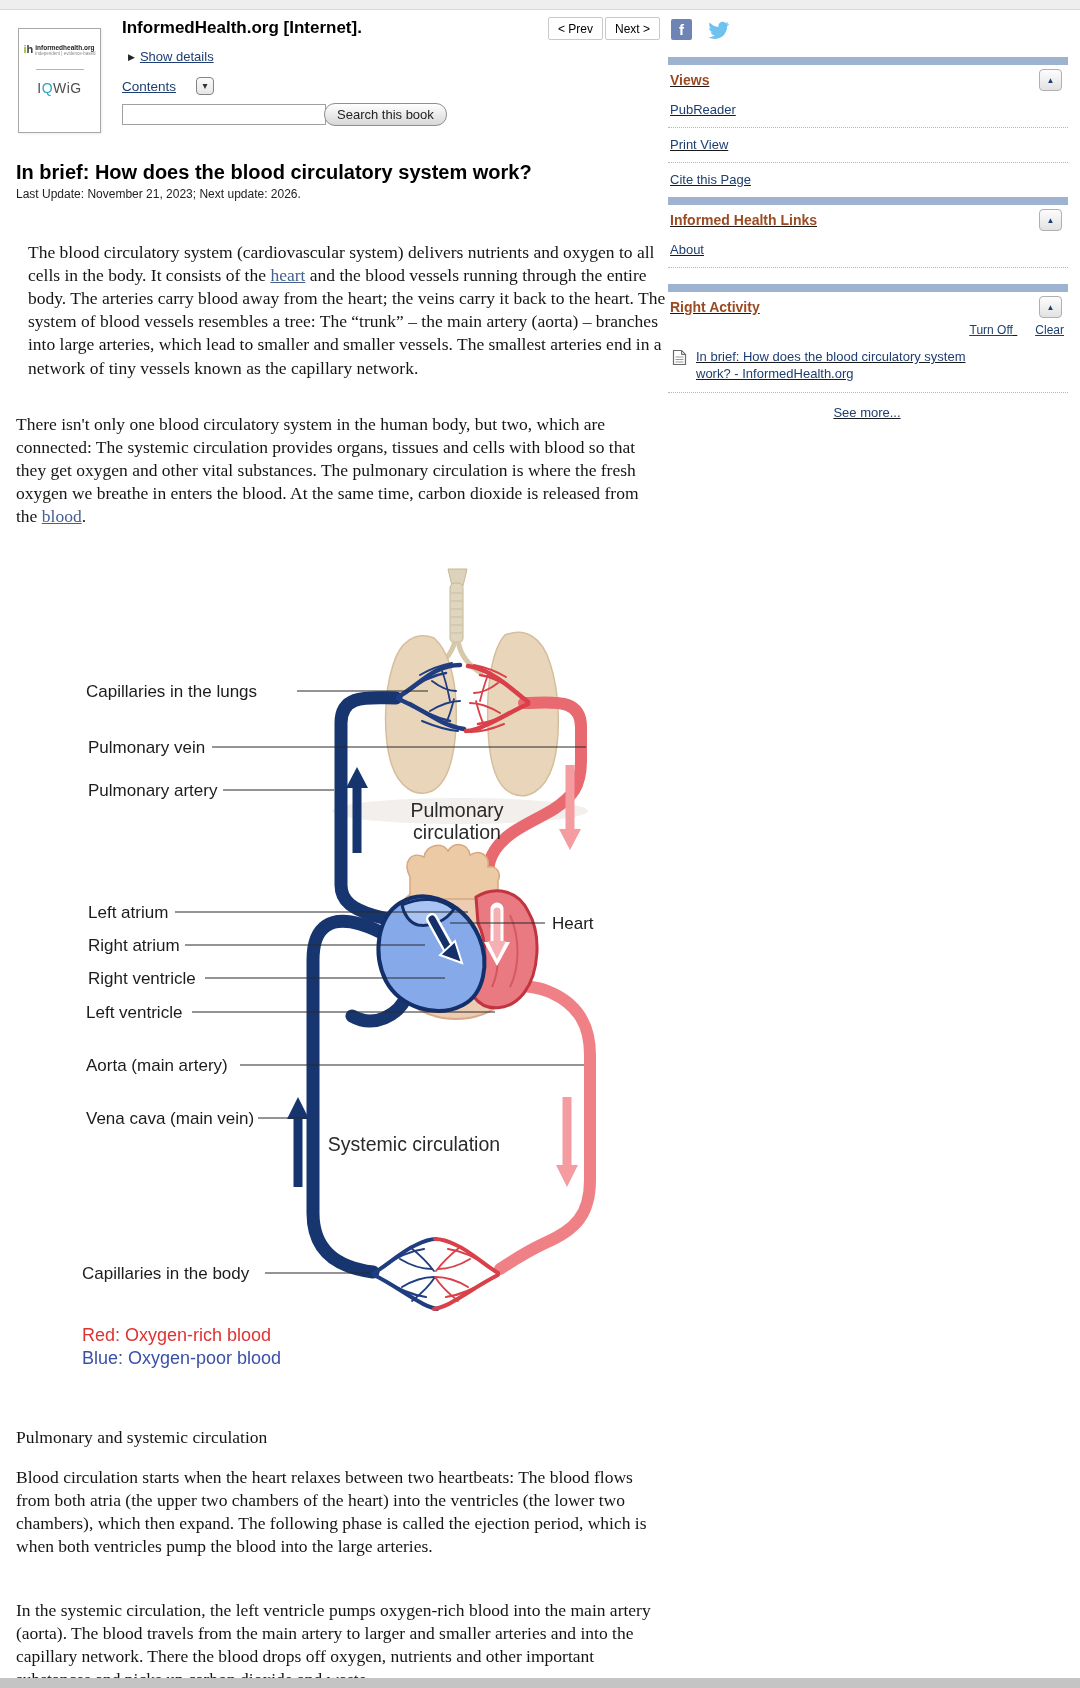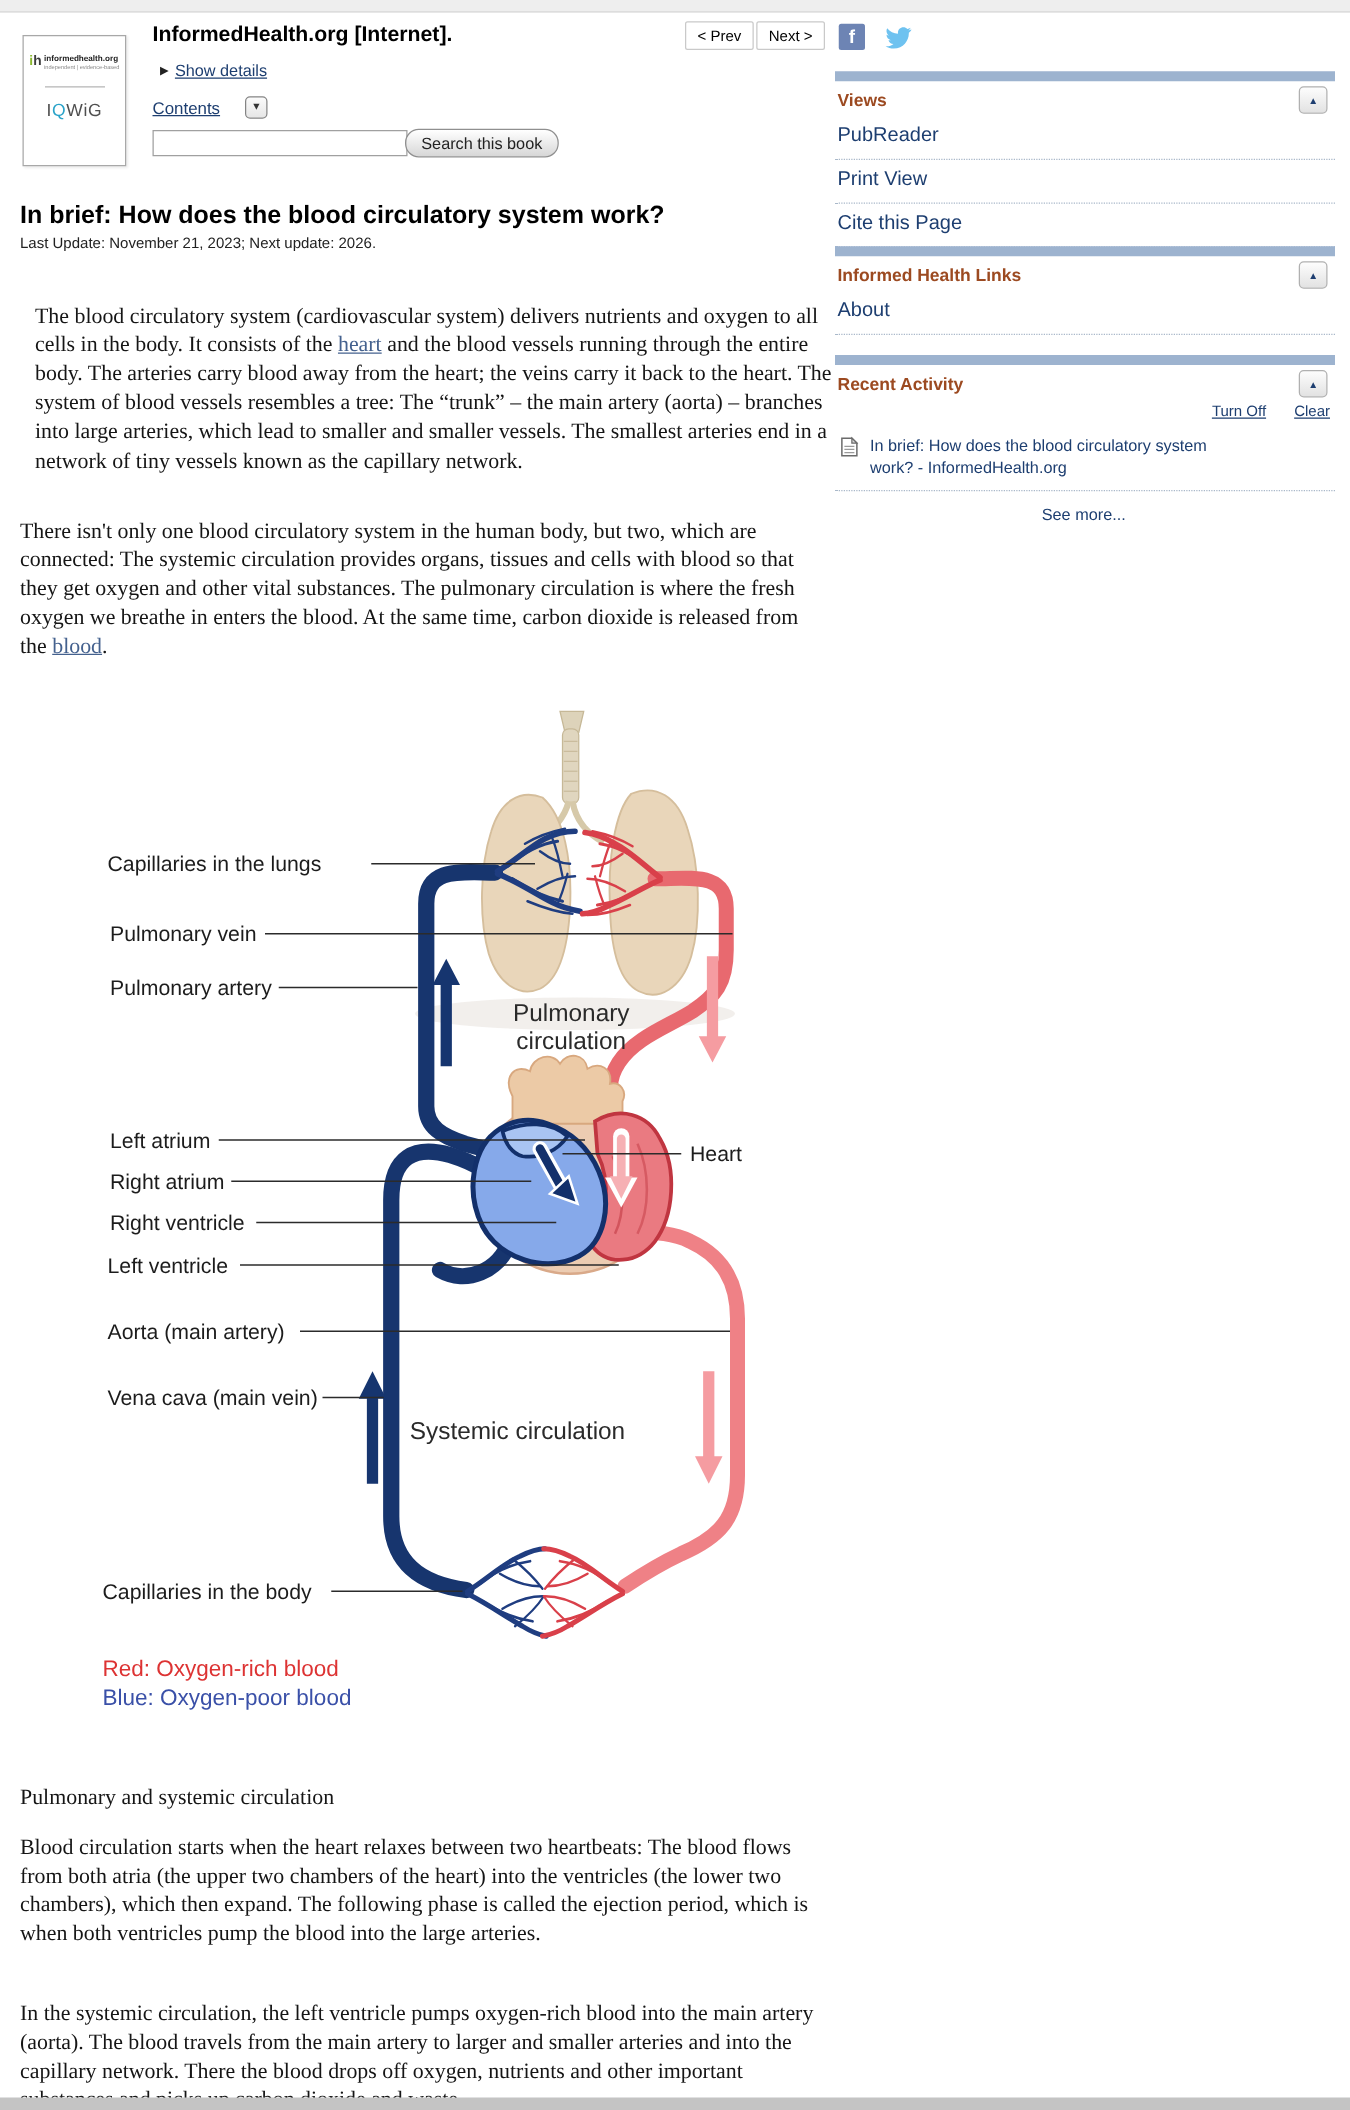--- a/index.html
+++ b/index.html
@@ -36,28 +36,28 @@
   .search-btn{left:324px;top:103px;height:23px;border:1px solid #8f8f8f;border-radius:11px;
               background:linear-gradient(#ffffff,#d7d7d7);font-size:13px;color:#222;padding:0 12px;cursor:pointer;}
   .nav-btn{top:17px;height:23px;border:1px solid #c9c9c9;border-radius:2px;background:#fff;
            font-size:12px;color:#000000;padding:0 9px;cursor:pointer;}
   .prev-btn{left:548px;} .next-btn{left:605px;}
   .fb-icon{left:671px;top:19px;width:21px;height:21px;background:#6d84b4;border-radius:2px;
            color:#fff;font-weight:bold;font-size:15px;text-align:center;line-height:21px;cursor:pointer;}
   .tw-icon{left:707px;top:19px;width:24px;height:22px;cursor:pointer;}
 
   
-  .sidebar-sec{left:668px;width:400px;}
+  .sidebar-sec{left:668px;width:400px;text-decoration:underline;}
   .sec-bar{width:400px;height:8px;background:#9db3cf;}
   .sec-head{position:relative;padding:7px 0 5px 2px;font-size:14px;font-weight:bold;color:#9c4a21;}
   .collapse-btn{position:absolute;right:6px;top:4px;width:21px;height:20px;border:1px solid #b0b0b0;
                 border-radius:4px;background:linear-gradient(#fdfdfd,#e2e2e2);color:#1d3e70;
                 font-size:8px;display:flex;align-items:center;justify-content:center;cursor:pointer;}
   .side-link-row{padding:7px 0 9px 2px;border-bottom:1px dotted #a9b8c9;}
-  .side-link-row a{font-size:16px;color:#1d3e70;text-decoration:none;cursor:pointer;}
+  .side-link-row a{font-size:13px;color:#1d3e70;text-decoration:none;cursor:pointer;}
   .ra-actions{text-align:right;padding:0 4px 8px 0;}
   .ra-actions a{font-size:12px;margin-left:18px;}
   .ra-item{display:flex;gap:9px;padding:2px 0 10px 4px;border-bottom:1px dotted #a9b8c9;}
   .ra-doc{flex:0 0 auto;margin-top:1px;}
   .ra-text{width:290px;font-size:13px;line-height:17px;color:#1d3e70;text-decoration:none;display:block;}
   .see-more{text-align:center;padding:10px 2px 0 0;}
   .see-more a{font-size:13px;color:#1d3e70;text-decoration:none;}
 
   
   .h1{left:16px;top:148px;width:640px;font-size:20px;font-weight:bold;color:#000;}
@@ -137,21 +137,21 @@
     <div class="sec-head">
       <span>Informed Health Links</span>
       <span class="collapse-btn">▲</span>
     </div>
     <div class="side-link-row"><a>About</a></div>
   </div>
 
   <div class="abs sidebar-sec" style="top:284px">
     <div class="sec-bar"></div>
     <div class="sec-head">
-      <span>Recent Activity</span>
+      <span>Right Activity</span>
       <span class="collapse-btn">▲</span>
     </div>
     <div class="ra-actions">
       <a class="ui-link">Turn Off</a>
       <a class="ui-link">Clear</a>
     </div>
     <div class="ra-item">
       <span class="ra-doc">
         <svg width="15" height="17" viewBox="0 0 15 17">
           <path d="M1.5 1.5 h8 l4 4 v10 h-12 z" fill="#fff" stroke="#6b6b6b" stroke-width="1.2"></path>

